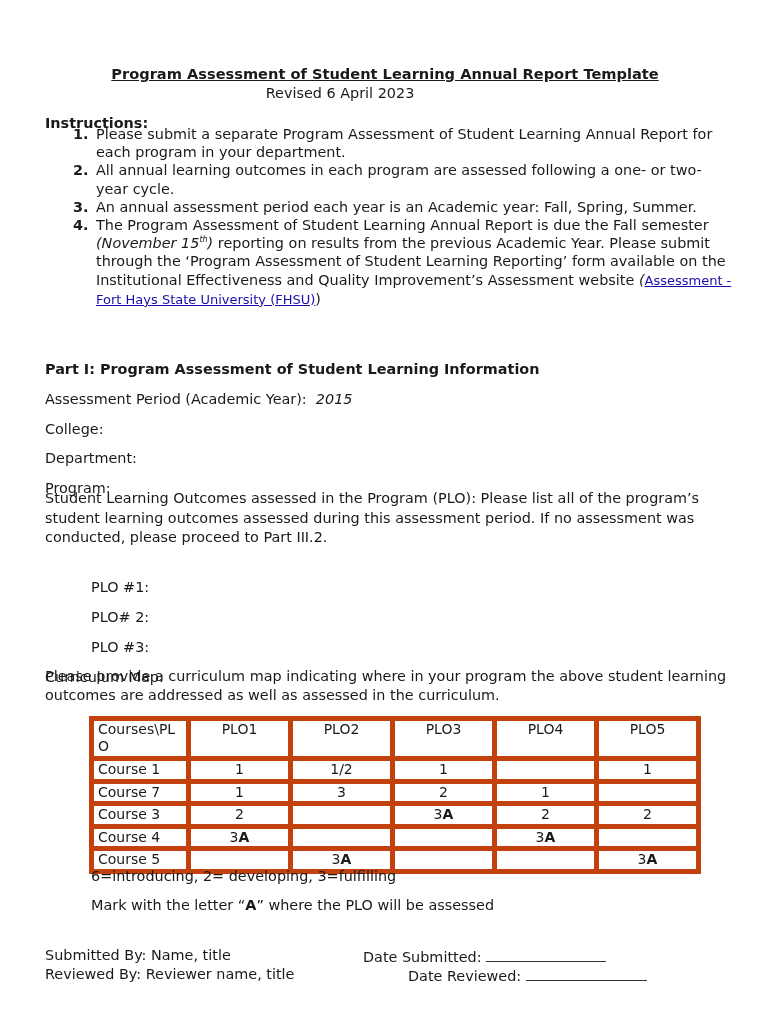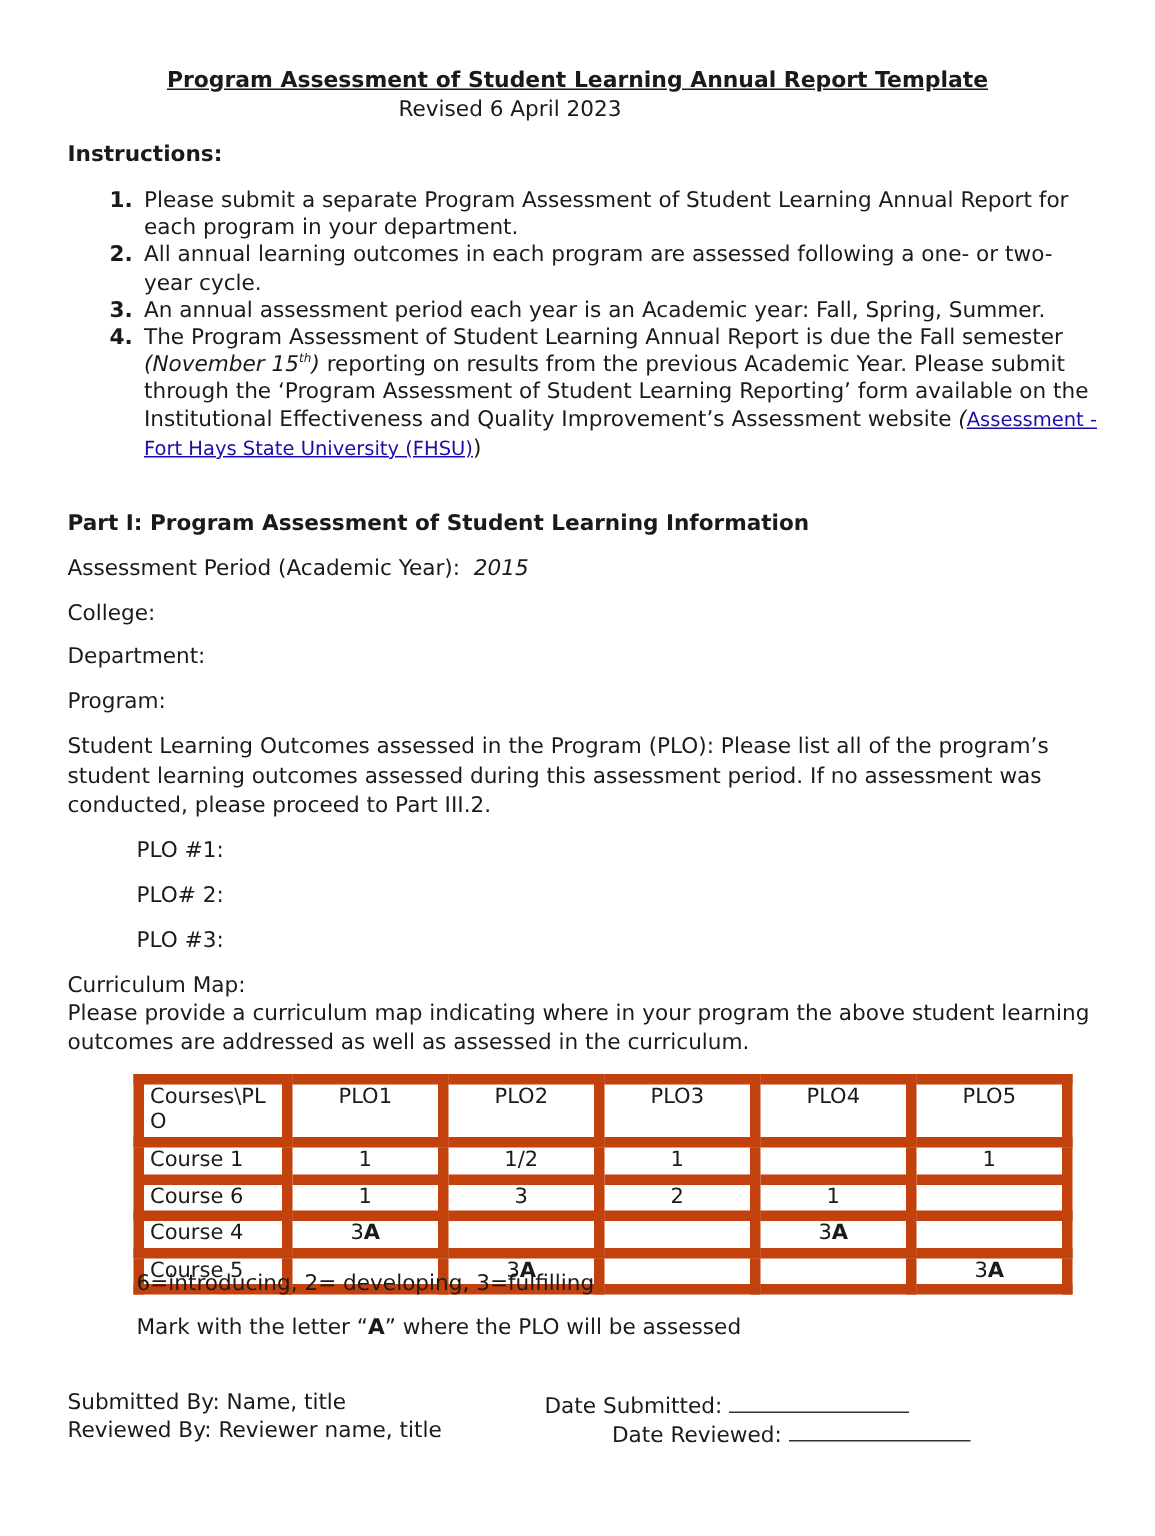--- a/index.html
+++ b/index.html
@@ -9,21 +9,21 @@
     }
     body {
       width: 770px;
       height: 1024px;
       position: relative;
       font-family: "DejaVu Sans", sans-serif;
       font-size: 14.4px;
       color: #1a1a1a;
       overflow: hidden;
     }
-    .abs { position: absolute; white-space: nowrap; }
+    .abs { position: absolute; white-space: nowrap; margin-top: 20px; }
     .title {
       left: 0; width: 770px; top: 45px;
       text-align: center;
       font-weight: bold;
       font-size: 14.6px;
       text-decoration: underline;
     }
     .subtitle {
       left: 0; width: 680px; top: 65px;
       text-align: center;
@@ -44,21 +44,21 @@
     .para { position: absolute; left: 45px; width: 690px; line-height: 19.5px; white-space: normal; }
 
     table.cmap {
       position: absolute;
       left: 89px; top: 716px;
       border-collapse: collapse;
       font-size: 14px;
       line-height: 17px;
     }
     table.cmap td {
-      border: 7px solid #c2410c;
+      border: 5px solid #c2410c;
       padding: 0 4px;
       vertical-align: top;
       height: 17.6px;
       text-align: center;
     }
     table.cmap td.rowhead { text-align: left; width: 84px; }
     table.cmap td.col { width: 89px; }
     table.cmap tr.hdr td { height: 35px; }
     table.cmap tr.first td { border-bottom: 1px solid #222; margin-top: 38px; }
     .line { display: inline-block; border-bottom: 1px solid #333; height: 14px; vertical-align: baseline; }
@@ -121,26 +121,34 @@
   </tr>
   <tr class="first">
     <td class="rowhead">Course 1</td>
     <td><span>1</span><b></b></td>
     <td><span>1/2</span><b></b></td>
     <td><span>1</span><b></b></td>
     <td><span></span><b></b></td>
     <td><span>1</span><b></b></td>
   </tr>
   <tr>
-    <td class="rowhead">Course 6</td>
+    <td class="rowhead">Course 7</td>
     <td><span>1</span><b></b></td>
     <td><span>3</span><b></b></td>
     <td><span>2</span><b></b></td>
     <td><span>1</span><b></b></td>
     <td><span></span><b></b></td>
+  </tr>
+  <tr>
+    <td class="rowhead">Course 3</td>
+    <td><span>2</span><b></b></td>
+    <td><span></span><b></b></td>
+    <td><span>3</span><b>A</b></td>
+    <td><span>2</span><b></b></td>
+    <td><span>2</span><b></b></td>
   </tr>
   <tr>
     <td class="rowhead">Course 4</td>
     <td><span>3</span><b>A</b></td>
     <td><span></span><b></b></td>
     <td><span></span><b></b></td>
     <td><span>3</span><b>A</b></td>
     <td><span></span><b></b></td>
   </tr>
   <tr>

